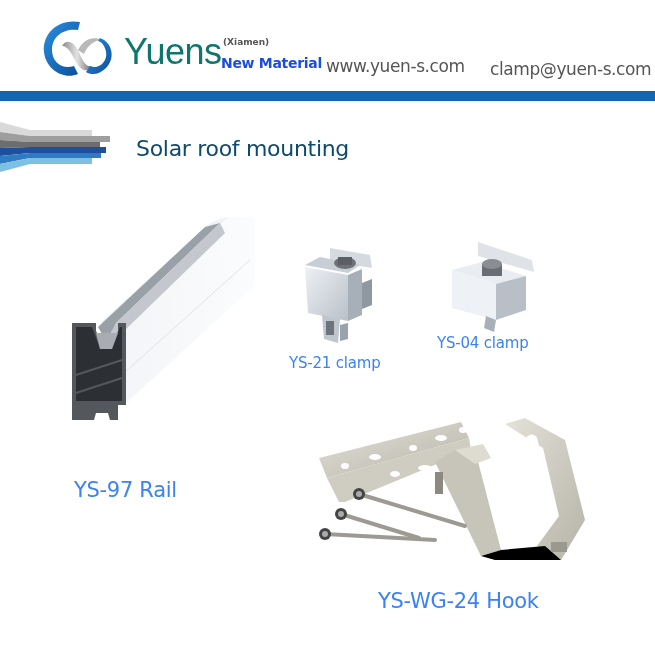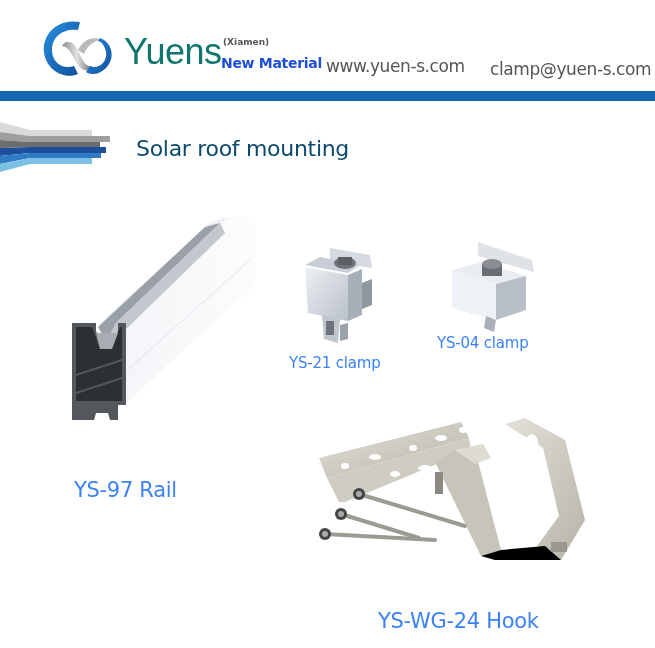--- a/index.html
+++ b/index.html
@@ -23,21 +23,21 @@
   .product-img { display: block; }
   .rail { left: 60px; top: 215px; width: 195px; height: 225px; }
   .clamp21 { left: 300px; top: 243px; width: 95px; height: 110px; }
   .clamp04 { left: 450px; top: 240px; width: 90px; height: 95px; }
   .hook { left: 315px; top: 410px; width: 300px; height: 160px; }
 
   .label { font-family: "DejaVu Sans", sans-serif; color: #3b82f6; line-height: 1; white-space: nowrap; }
   .label-rail { left: 64px; top: 480px; font-size: 21px; letter-spacing: -0.3px; margin-left: 10px; }
   .label-21 { left: 289px; top: 356px; font-size: 15px; letter-spacing: -0.2px; text-align: right; }
   .label-04 { left: 437px; top: 336px; font-size: 15px; letter-spacing: -0.2px; }
-  .label-hook { left: 378px; top: 591px; font-size: 21px; letter-spacing: -0.3px; margin-top: 20px; }
+  .label-hook { left: 378px; top: 591px; font-size: 21px; letter-spacing: -0.3px; }
 </style>
 </head>
 <body>
 
 <div class="abs logo-mark">
   <svg width="80" height="64" viewBox="0 0 80 64">
     <defs>
       <linearGradient id="blueG" x1="0" y1="0" x2="1" y2="1">
         <stop offset="0" stop-color="#2b8fe0"></stop>
         <stop offset="1" stop-color="#0d4e9c"></stop>

